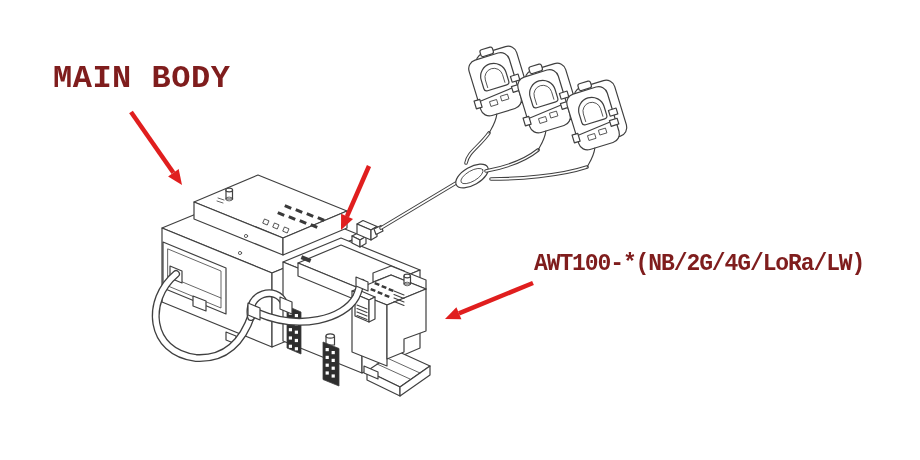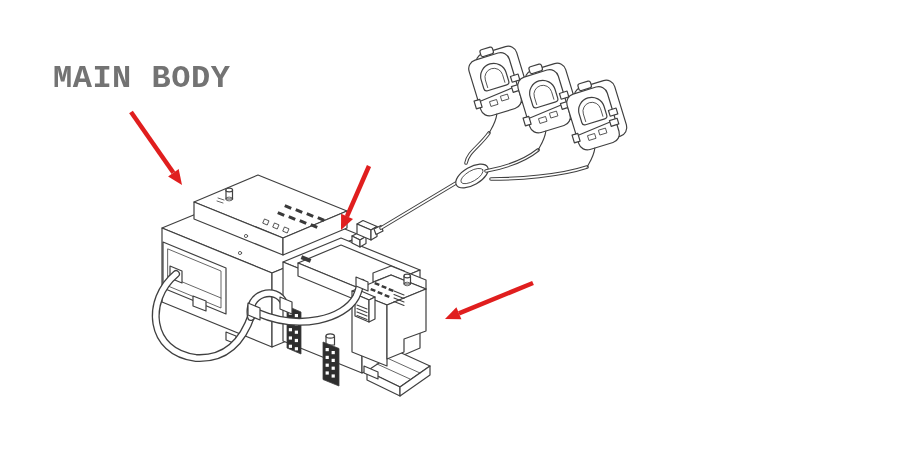--- a/index.html
+++ b/index.html
@@ -17,21 +17,21 @@
   .dk{fill:var(--terminal-block);stroke:var(--line);stroke-width:0.8;}
   .pin rect{fill:#ffffff;stroke:none;}
   .mark{fill:#3a3a3a;stroke:none;}
   .cable-o{fill:none;stroke:var(--line);stroke-width:8;stroke-linecap:round;}
   .cable-i{fill:none;stroke:#ffffff;stroke-width:5.4;stroke-linecap:round;}
   .wire-o{fill:none;stroke:var(--line);stroke-width:3.6;stroke-linecap:round;}
   .wire-i{fill:none;stroke:#ffffff;stroke-width:1.6;stroke-linecap:round;}
   .arrow-line{stroke:var(--arrow);stroke-width:4.5;fill:none;}
   .arrow-head{fill:var(--arrow);stroke:none;}
   
-  .lbl{position:absolute;color:#737373;white-space:nowrap;line-height:1.05;}
+  .lbl{position:absolute;color:#7f1d1d;white-space:nowrap;line-height:1.05;}
   .lbl-mono{font-family:"Liberation Mono","DejaVu Sans Mono",monospace;font-weight:bold;}
   #main-body-label{left:53px;top:62px;font-size:32px;letter-spacing:0.5px;}
   #module1-label{left:298px;top:118px;font-size:24px;
                  font-family:"Liberation Serif","DejaVu Serif",serif;font-weight:bold;}
   #awt100-label{left:534px;top:252px;font-size:23px;letter-spacing:-1.1px;}
 </style>
 </head>
 <body>
 
 <div class="stage">
@@ -236,13 +236,14 @@
         <polygon class="arrow-head" points="341,230 341.1,213.7 353,218.9"></polygon>
       </g>
       <g>
         <line class="arrow-line" x1="533" y1="283" x2="458.9" y2="313.3"></line>
         <polygon class="arrow-head" points="445,319 456.4,307.3 461.4,319.3"></polygon>
       </g>
     </g>
   </svg>
 
   <div class="lbl lbl-mono" id="main-body-label">MAIN BODY</div>
+  <div class="lbl lbl-mono" id="awt100-label">AWT100-*(NB/2G/4G/LoRa/LW)</div>
 </div>
 
 </body></html>

